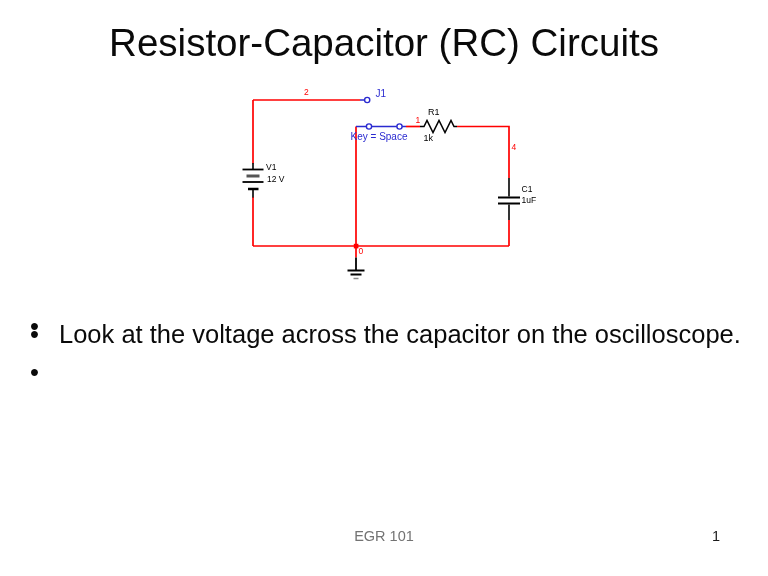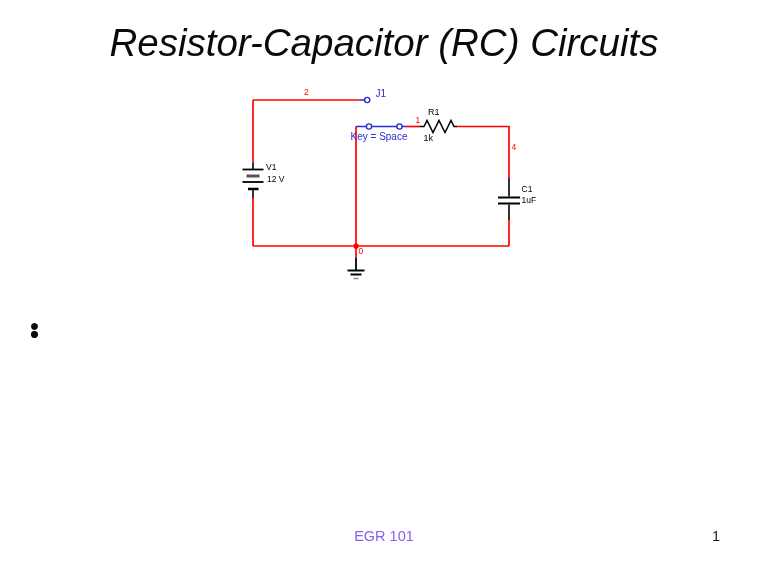--- a/index.html
+++ b/index.html
@@ -2,39 +2,39 @@
 <html><head>
 <meta charset="utf-8">
 <style>
   html,body{margin:0;padding:0;background:#ffffff;}
   .slide{
     position:relative;width:768px;height:576px;background:#ffffff;overflow:hidden;
     font-family:"Liberation Sans",sans-serif;color:#000;
   }
   .title{
     position:absolute;top:23px;left:0;width:768px;text-align:center;
-    font-size:38.5px;line-height:40px;font-weight:400;color:#0a0a0a;white-space:nowrap;font-style:italic;
+    font-size:38.5px;line-height:40px;font-weight:400;color:#0a0a0a;white-space:nowrap;
   }
   .circuit-svg{position:absolute;left:0;top:0;width:768px;height:576px;}
   .wire{stroke:#ff0000;stroke-width:1.7;fill:none;}
   .blk{stroke:#000000;fill:none;}
   .sw{stroke:#2a2ad0;stroke-width:1.5;fill:none;}
   .sw-dot{stroke:#2a2ad0;stroke-width:1.4;fill:#ffffff;}
   .lbl{font-family:"Liberation Sans",sans-serif;fill:#000000;}
   .lbl-blue{font-family:"Liberation Sans",sans-serif;fill:#2a2ad0;}
   .lbl-red{font-family:"Liberation Sans",sans-serif;fill:#ff0000;}
   .bullets{position:absolute;left:30px;top:311px;width:724px;}
   .bullet{
     position:relative;padding-left:29px;margin:0 0 8px 0;
     font-size:25.5px;line-height:30px;color:#0a0a0a;
   }
   .bullet .dot{position:absolute;left:0;top:0;}
   .footer-course{
     position:absolute;left:0;top:528px;width:768px;text-align:center;
-    font-size:14.5px;color:#8b5cf6;
+    font-size:14.5px;color:#737373;
   }
   .footer-page{
     position:absolute;right:48px;top:528px;font-size:14.5px;color:#1a1a1a;
   }
 </style>
 </head>
 <body>
 
 <div class="slide">
 
@@ -101,20 +101,21 @@
     <text class="lbl-red" x="511.5" y="149.5" font-size="8.5">4</text>
     <text class="lbl-red" x="358.5" y="253.5" font-size="8.5">0</text>
   </svg>
 
   <div class="bullets">
     <p class="bullet">
       <span class="dot">•</span>
     </p>
     <p class="bullet">
       <span class="dot">•</span>
+      <span>Look at the voltage across the capacitor on the oscilloscope.</span>
     </p>
     <p class="bullet">
       <span class="dot">•</span>
     </p>
   </div>
 
   <div class="footer-course">EGR 101</div>
   <div class="footer-page">1</div>
 
 </div>

